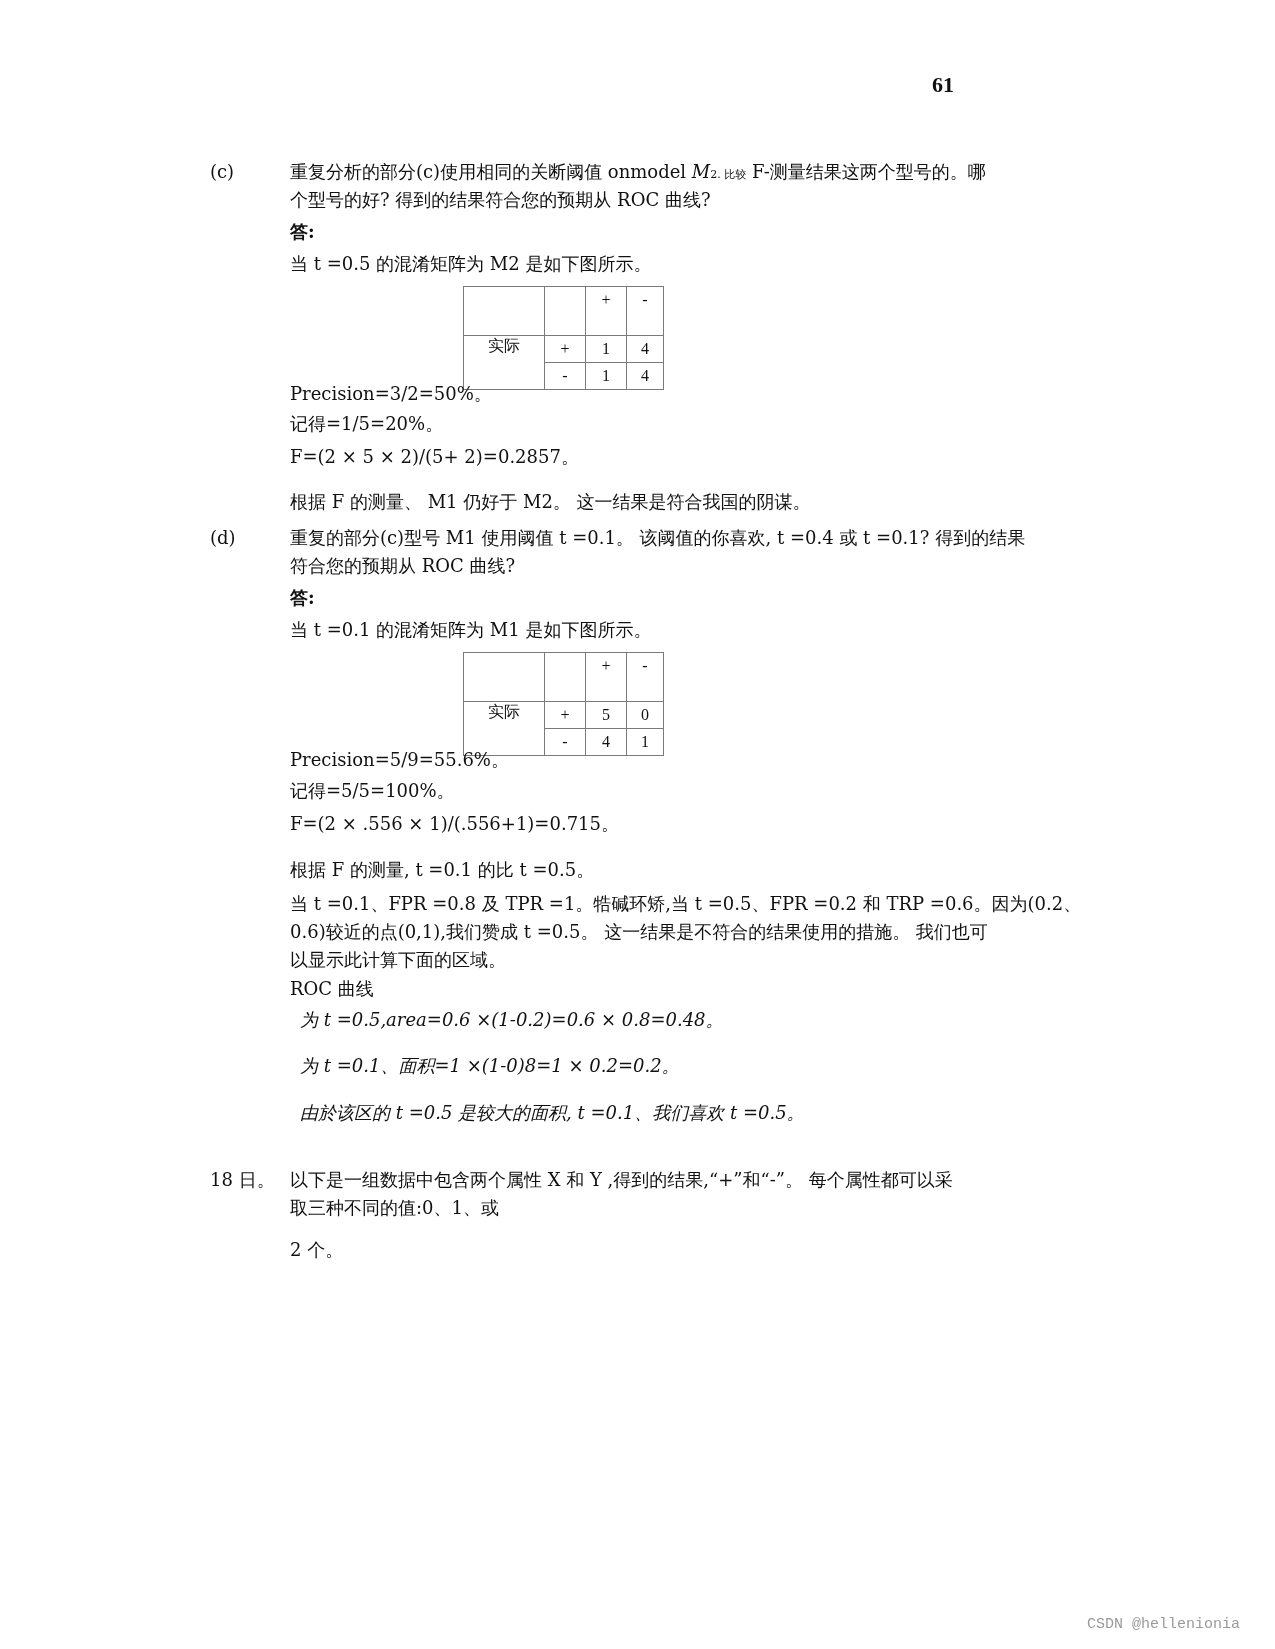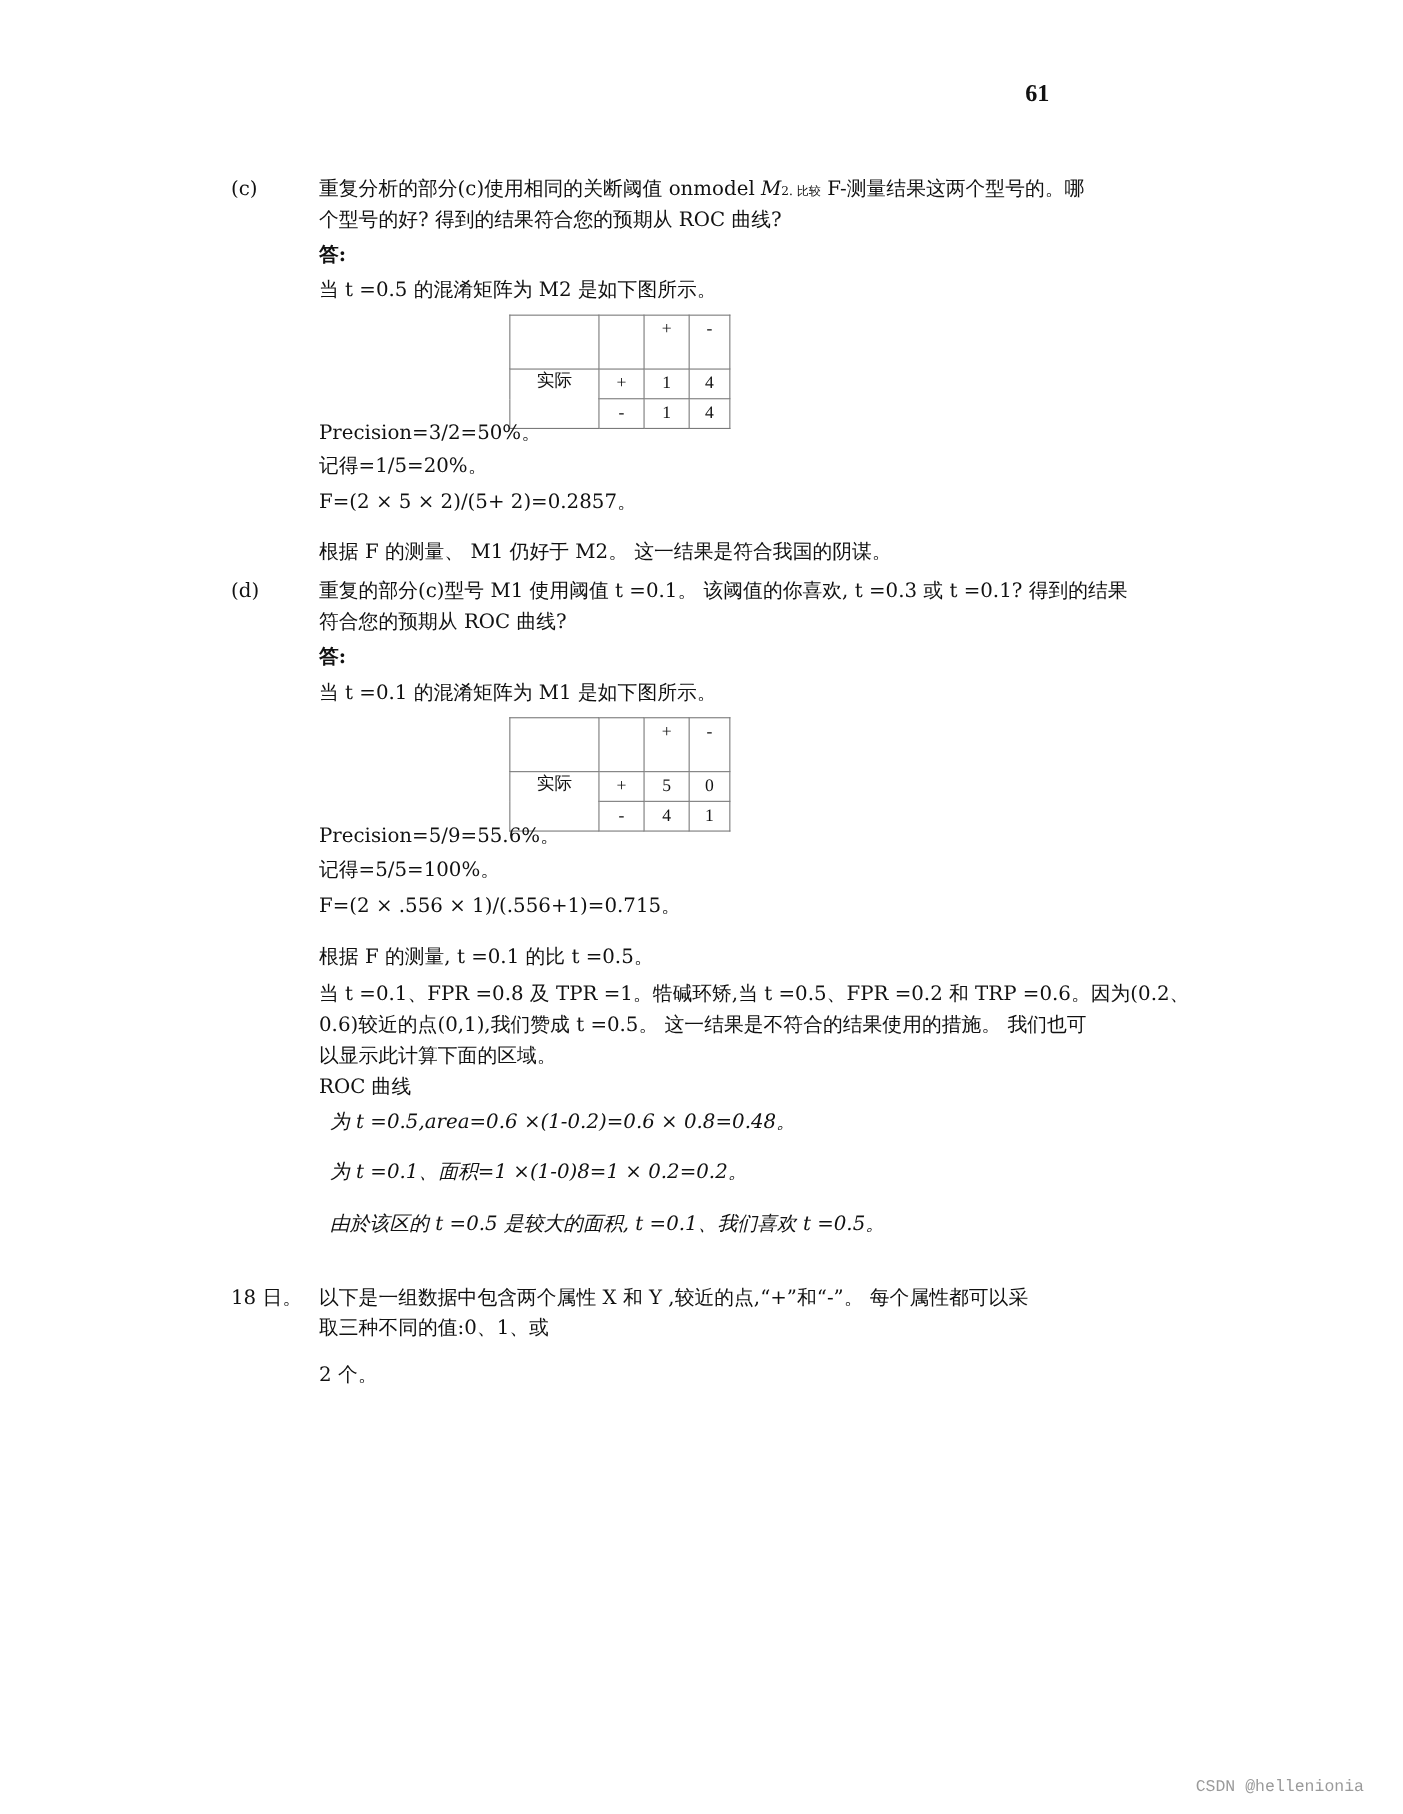--- a/index.html
+++ b/index.html
@@ -59,21 +59,21 @@
   </tr>
 </tbody>
   </table>
 
 <div class="abs txt ind" style="top:380px">Precision=3/2=50%。</div>
 <div class="abs txt ind" style="top:410px">记得=1/5=20%。</div>
 <div class="abs txt ind" style="top:443px">F=(2 × 5 × 2)/(5+ 2)=0.2857。</div>
 <div class="abs txt ind" style="top:488px">根据 F 的测量、 M1 仍好于 M2。 这一结果是符合我国的阴谋。</div>
 
 <div class="abs txt label" style="top:524px">(d)</div>
-<div class="abs txt ind" style="top:524px">重复的部分(c)型号 M1 使用阈值 t =0.1。 该阈值的你喜欢, t =0.3 或 t =0.1? 得到的结果</div>
+<div class="abs txt ind" style="top:524px">重复的部分(c)型号 M1 使用阈值 t =0.1。 该阈值的你喜欢, t =0.4 或 t =0.1? 得到的结果</div>
 <div class="abs txt ind" style="top:552px">符合您的预期从 ROC 曲线?</div>
 <div class="abs txt ind bold" style="top:584px">答:</div>
 <div class="abs txt ind" style="top:616px">当 t =0.1 的混淆矩阵为 M1 是如下图所示。</div>
 
 <table class="cm" style="left:463px; top:652px;">
   <tbody>
       <tr class="h">
     <td class="c1"></td>
     <td class="c2"></td>
     <td class="c3">+</td>
@@ -99,17 +99,17 @@
 <div class="abs txt ind" style="top:856px">根据 F 的测量, t =0.1 的比 t =0.5。</div>
 <div class="abs txt ind" style="top:890px">当 t =0.1、FPR =0.8 及 TPR =1。牿碱环矫,当 t =0.5、FPR =0.2 和 TRP =0.6。因为(0.2、</div>
 <div class="abs txt ind" style="top:918px">0.6)较近的点(0,1),我们赞成 t =0.5。 这一结果是不符合的结果使用的措施。 我们也可</div>
 <div class="abs txt ind" style="top:946px">以显示此计算下面的区域。</div>
 <div class="abs txt ind" style="top:975px">ROC 曲线</div>
 <div class="abs txt ind2" style="top:1006px">为 t =0.5,area=0.6 ×(1-0.2)=0.6 × 0.8=0.48。</div>
 <div class="abs txt ind2" style="top:1052px">为 t =0.1、面积=1 ×(1-0)8=1 × 0.2=0.2。</div>
 <div class="abs txt ind2" style="top:1099px">由於该区的 t =0.5 是较大的面积, t =0.1、我们喜欢 t =0.5。</div>
 
 <div class="abs txt label" style="top:1166px">18 日。</div>
-<div class="abs txt" style="left:290px; top:1166px">以下是一组数据中包含两个属性 X 和 Y ,较近的点,“+”和“-”。 每个属性都可以采</div>
+<div class="abs txt" style="left:290px; top:1166px">以下是一组数据中包含两个属性 X 和 Y ,得到的结果,“+”和“-”。 每个属性都可以采</div>
 <div class="abs txt ind" style="top:1194px">取三种不同的值:0、1、或</div>
 <div class="abs txt ind" style="top:1236px">2 个。</div>
 
 <div class="abs watermark">CSDN @hellenionia</div>
 
 </body></html>

